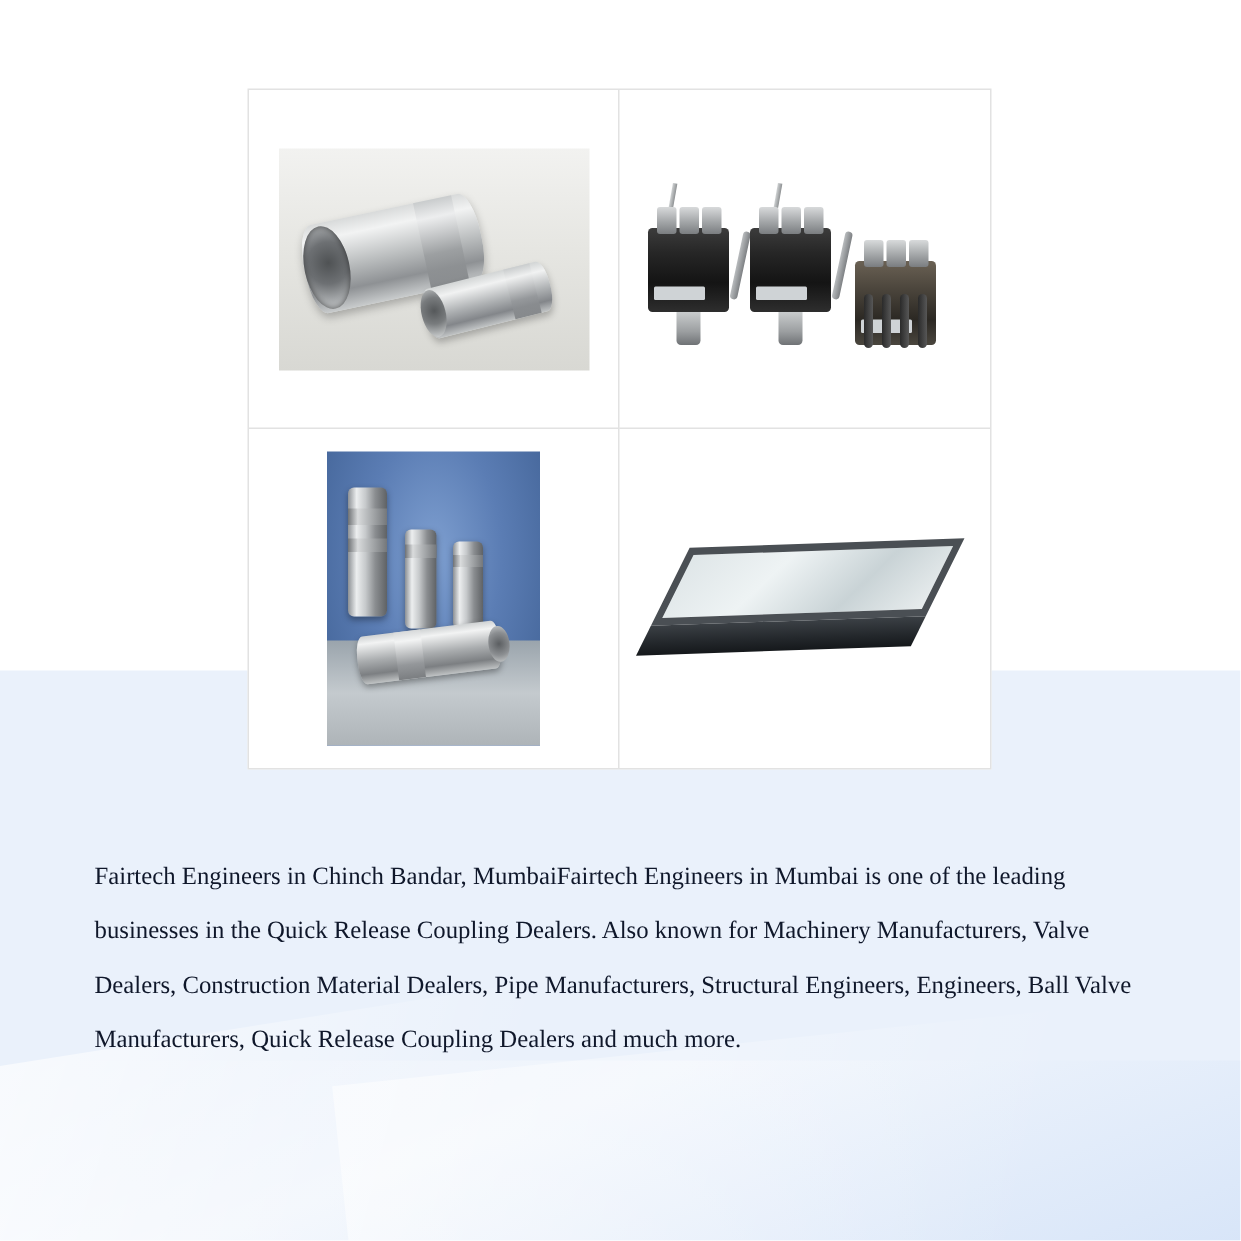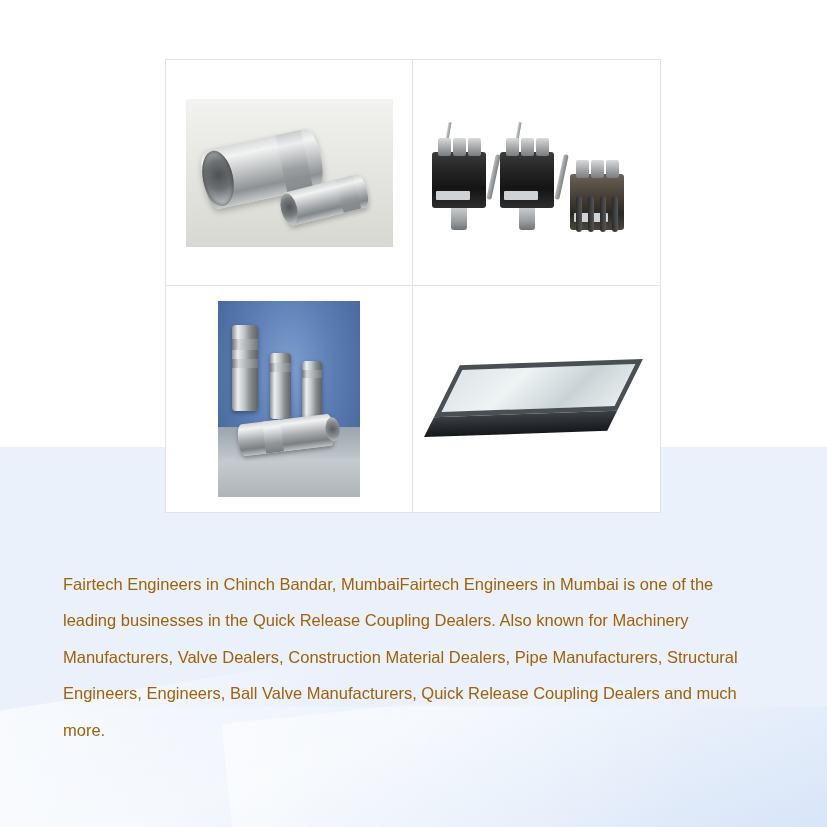--- a/index.html
+++ b/index.html
@@ -332,22 +332,22 @@
   }
 
   
   .desc {
     position: absolute;
     left: 63px;
     top: 549px;
     width: 700px;
     font-size: 16.5px;
     line-height: 36.5px;
-    color: #a16207;
-    font-family: Liberation Sans, sans-serif;
+    color: #0f172a;
+    font-family: Liberation Serif, serif;
   }
 </style>
 </head>
 <body>
 
 <div class="top-strip">
   <div class="top-strip-inner">
     
     
   </div>

